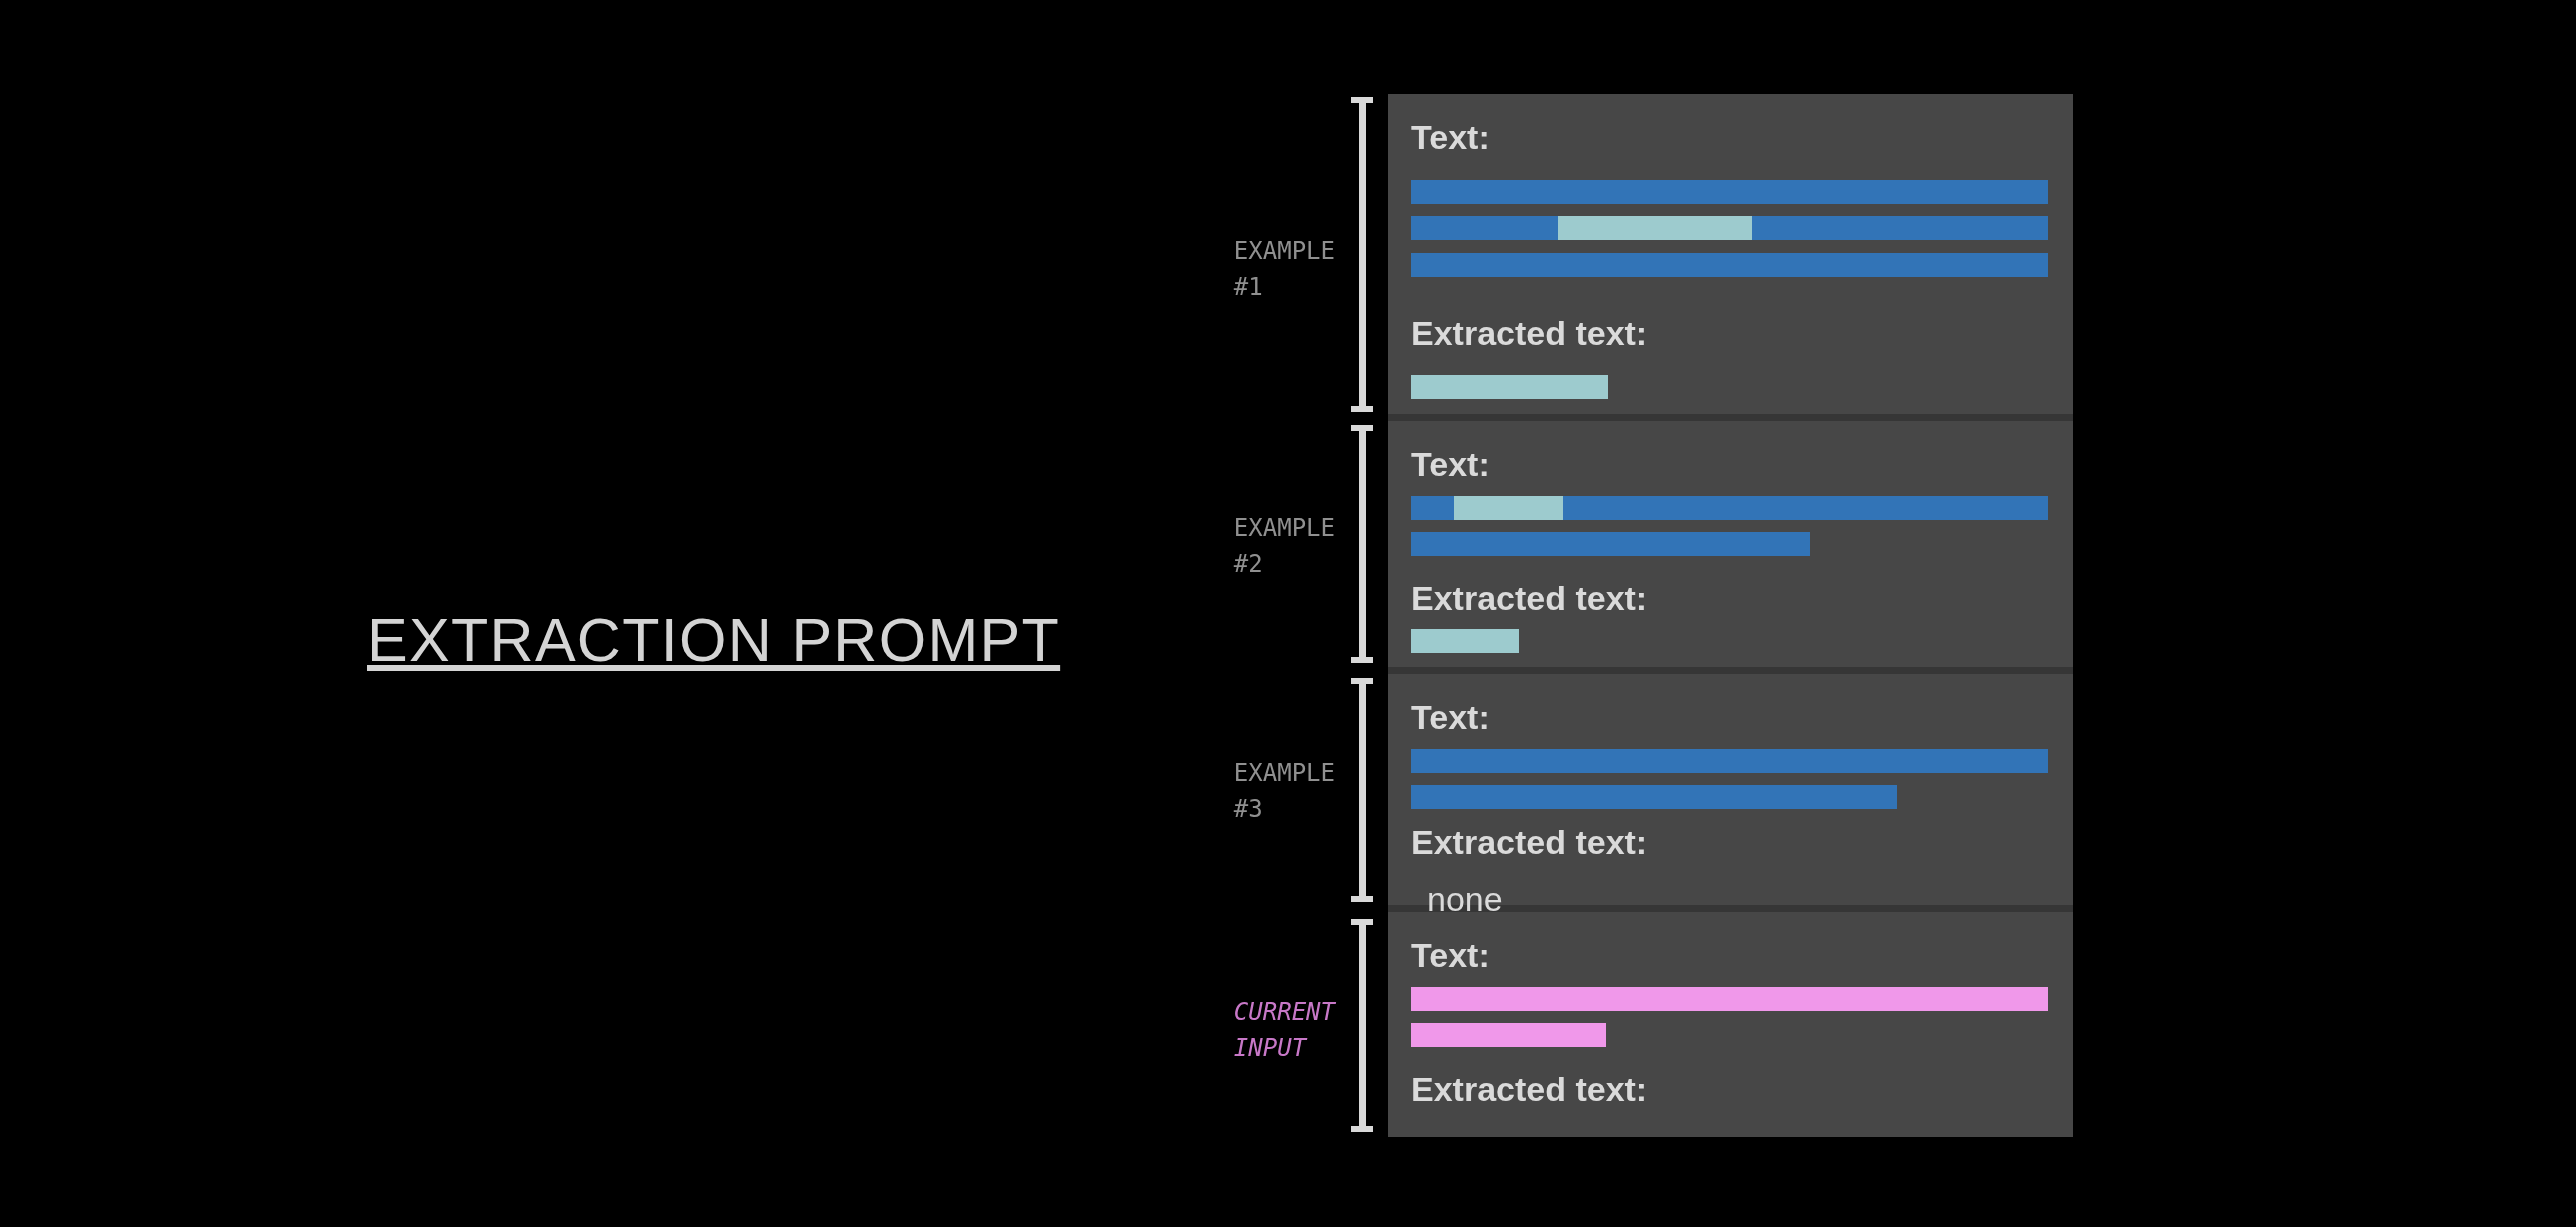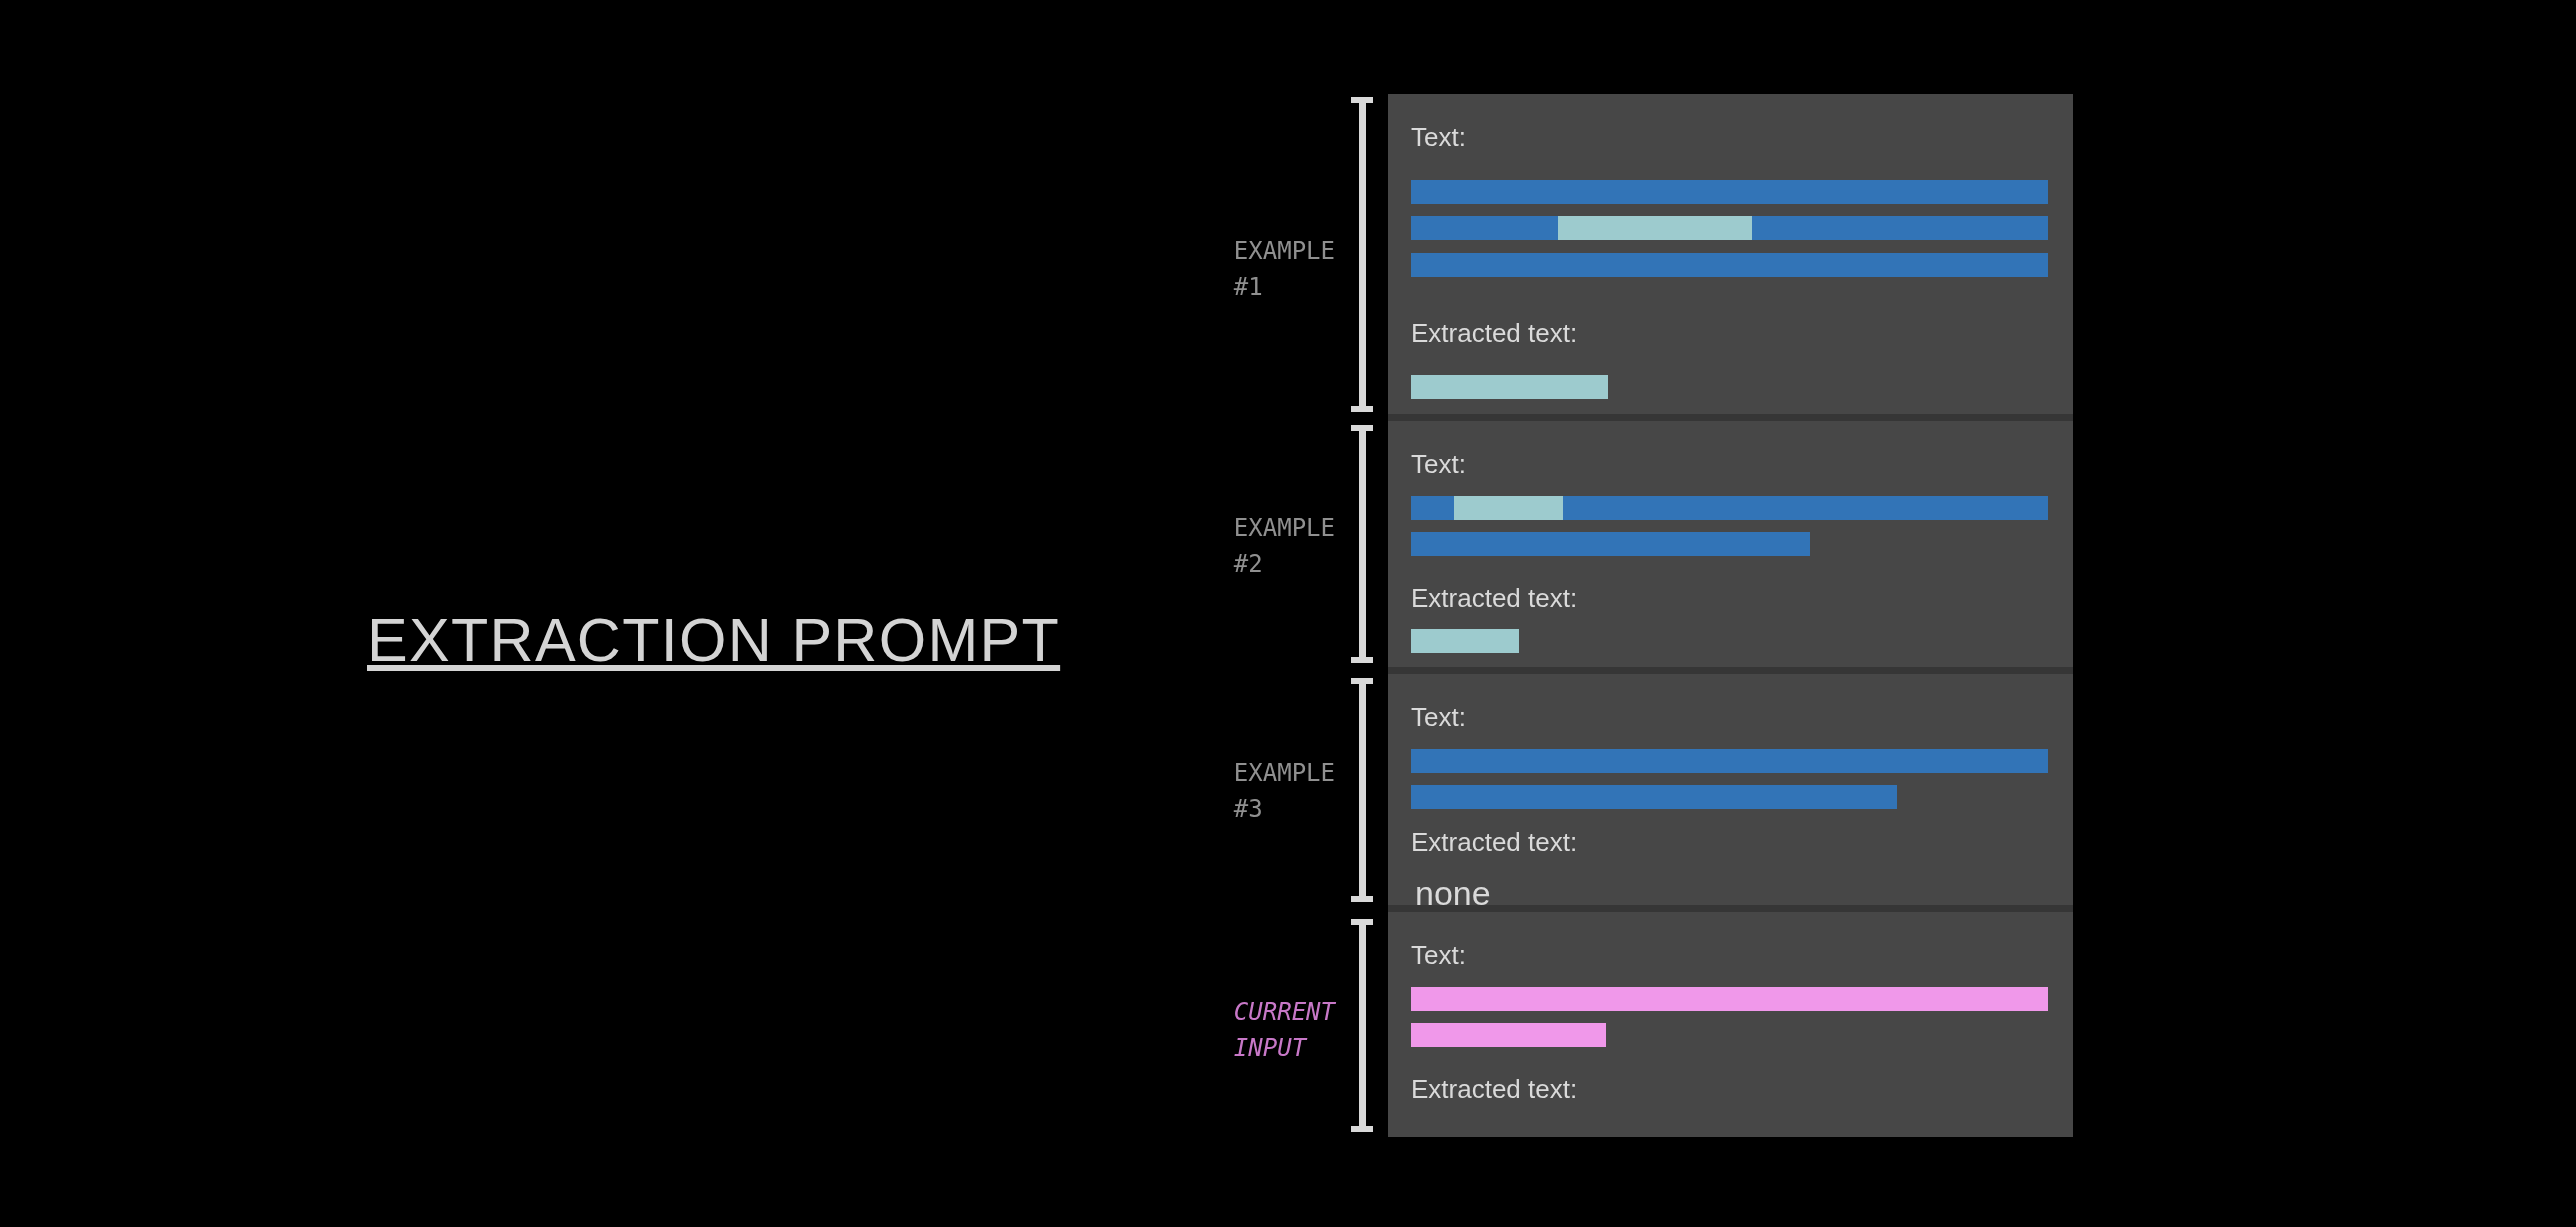--- a/index.html
+++ b/index.html
@@ -49,42 +49,42 @@
     box-sizing: border-box;
     padding: 23px 0 0 23px;
   }
   .sec-0 .panel { top: 94px;  height: 320px; }
   .sec-1 .panel { top: 421px;  height: 246px; }
   .sec-2 .panel { top: 674px;  height: 231px; }
   .sec-3 .panel { top: 912px; height: 225px; }
 
   .row-label {
     color: #dadada;
-    font-size: 26px;
+    font-size: 34px;
     line-height: 41px;
     margin: 0 0 10.7px 0;
-    font-weight: 400;
+    font-weight: 700;
   }
   .row-label.extracted { margin-top: 21.5px; }
   .sec-0 .row-label { margin-bottom: 21.5px; }
   .sec-0 .row-label.extracted { margin-top: 36px; }
   .sec-2 .row-label.extracted { margin-top: 10.7px; }
 
   .bar {
     display: flex;
     height: 24px;
     margin: 0 0 12.5px 0;
   }
   .seg { height: 100%; }
 
   .row-none {
     color: #dadada;
     font-size: 34px;
     line-height: 41px;
-    margin: 4px;
+    margin: 16px;
   }
 
   
   .side-label {
     position: absolute;
     right: 1241px;
     font-family: "DejaVu Sans Mono", monospace;
     font-size: 24px;
     line-height: 36px;
     white-space: nowrap;

